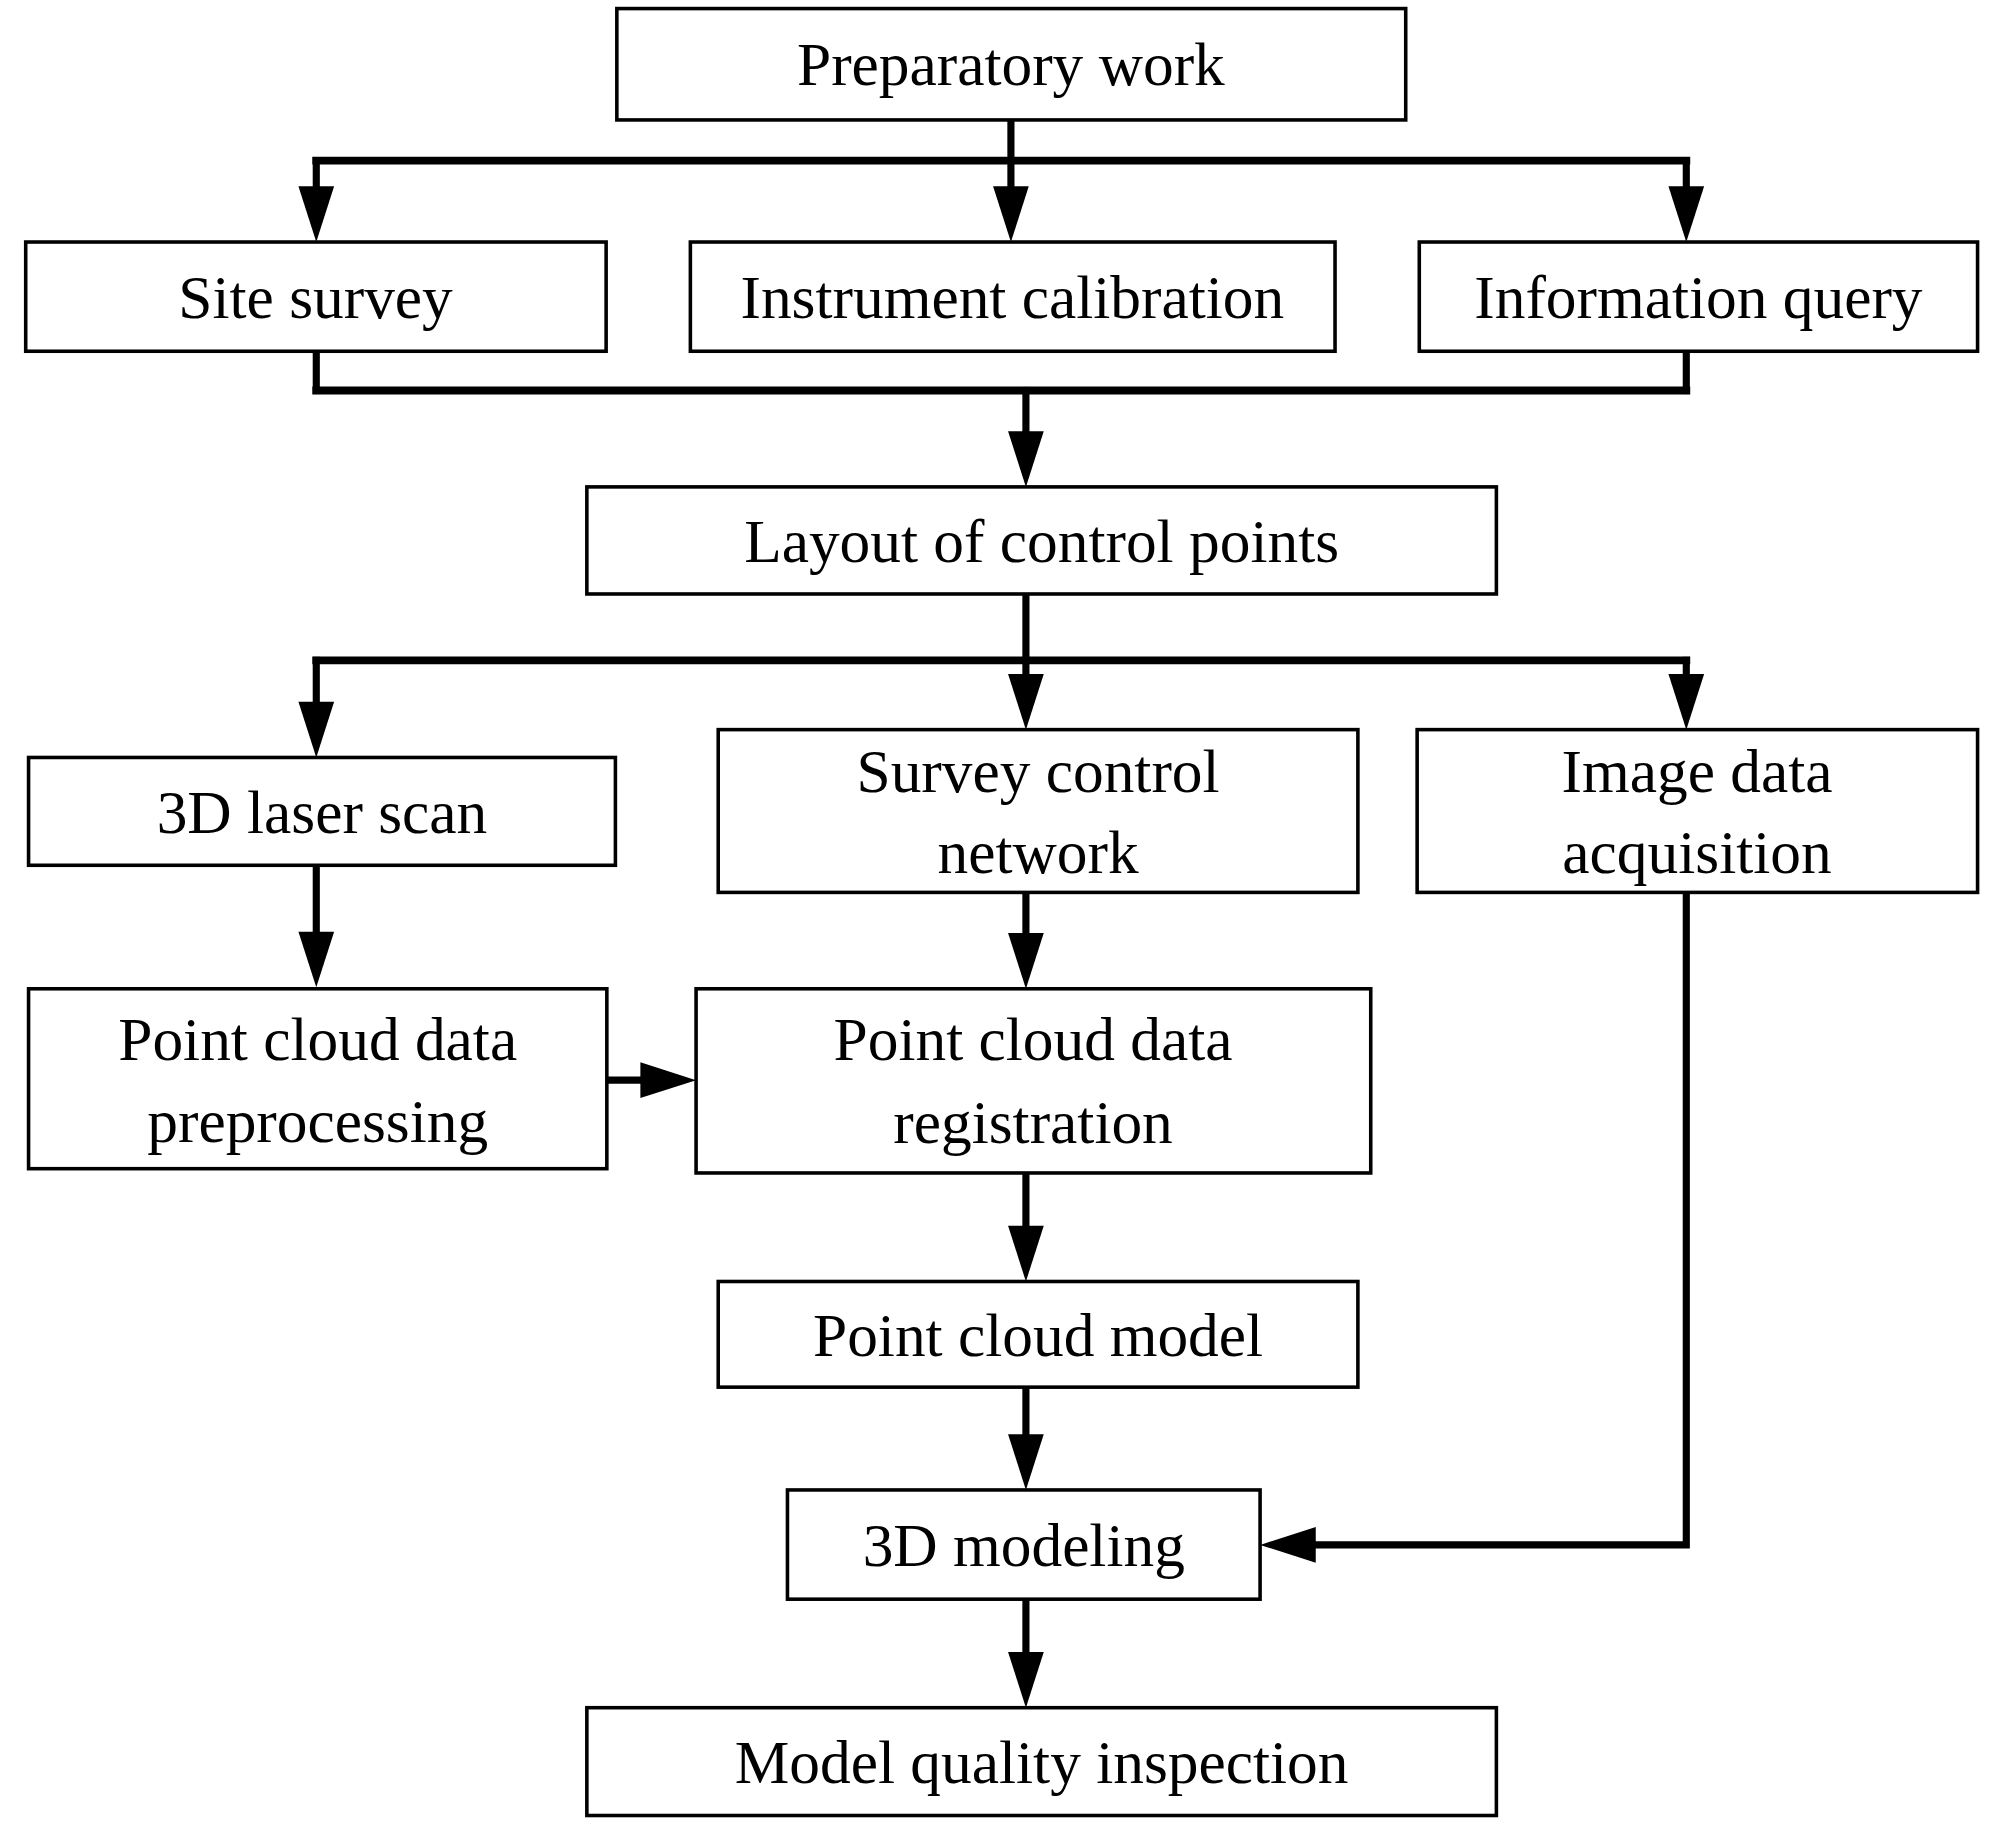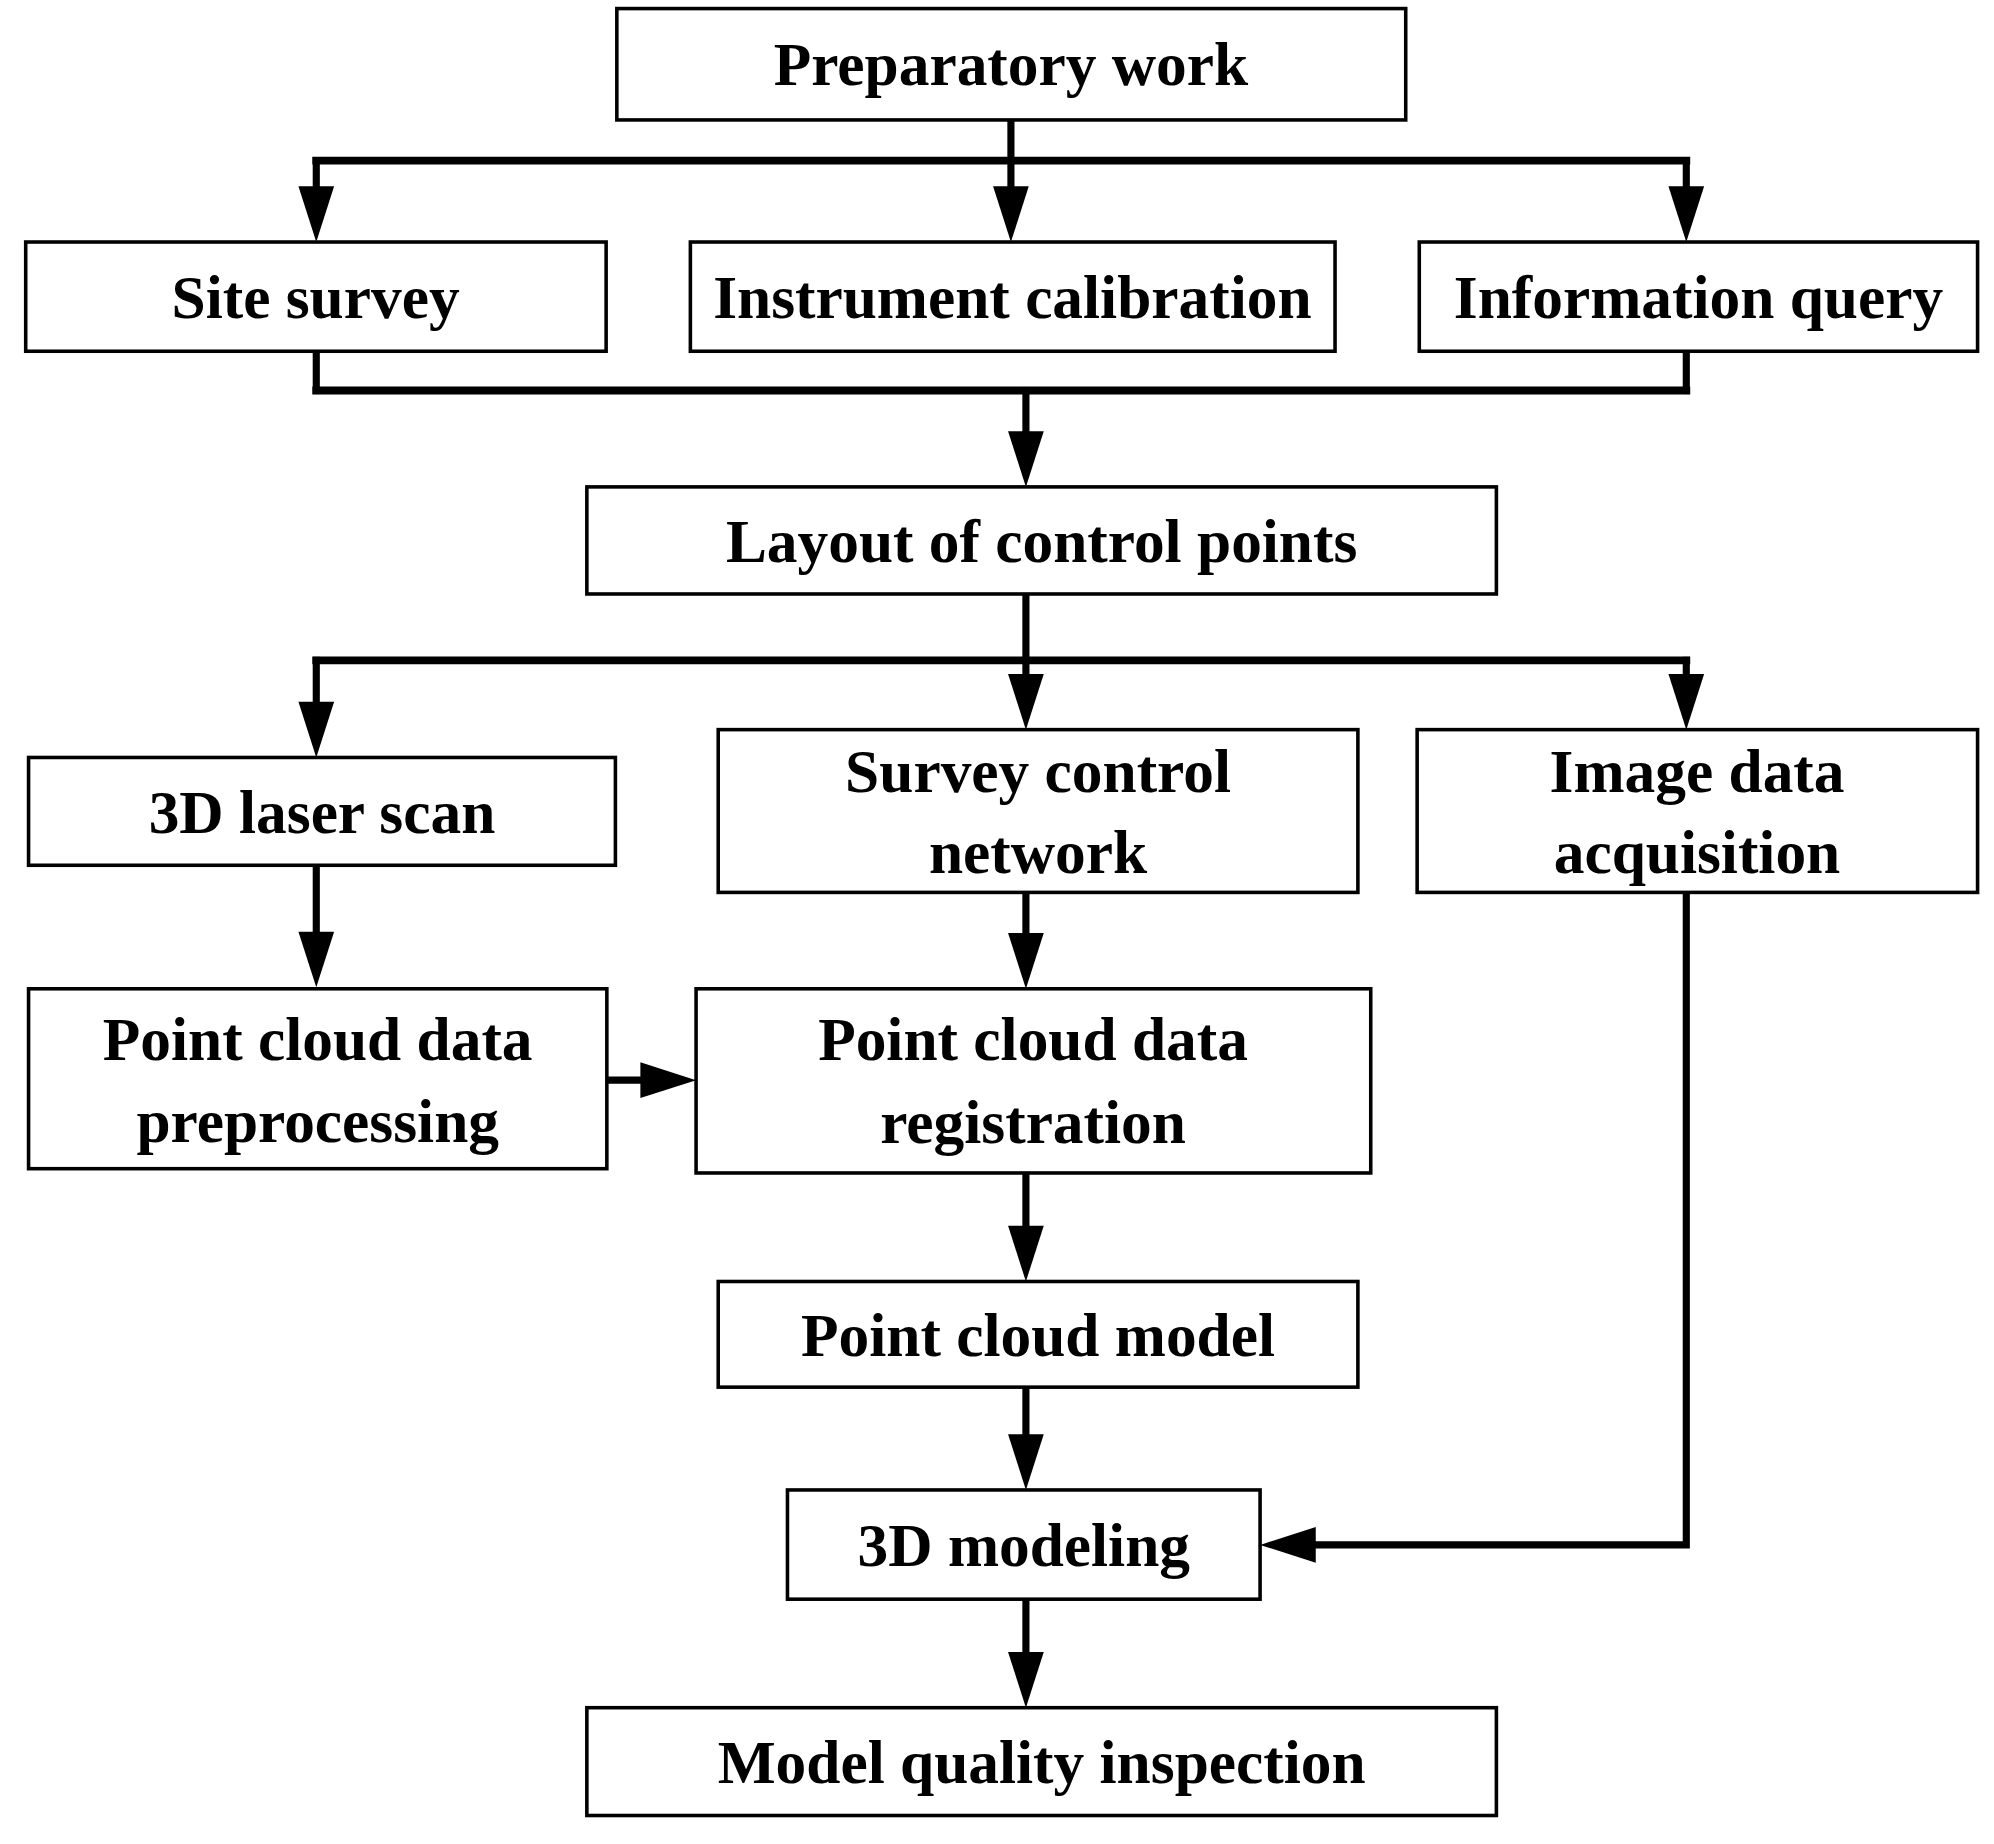--- a/index.html
+++ b/index.html
@@ -5,21 +5,20 @@
   html, body {
     margin: 0;
     padding: 0;
     background: #ffffff;
   }
   .stage {
     width: 100%;
     max-width: 1995px;
     margin: 0 auto;
     background: #bef264;
-    font-weight: bold;
   }
   svg {
     display: block;
     width: 100%;
     height: auto;
     background: #ffffff;
   }
   .node-box {
     fill: #ffffff;
     stroke: #000000;

